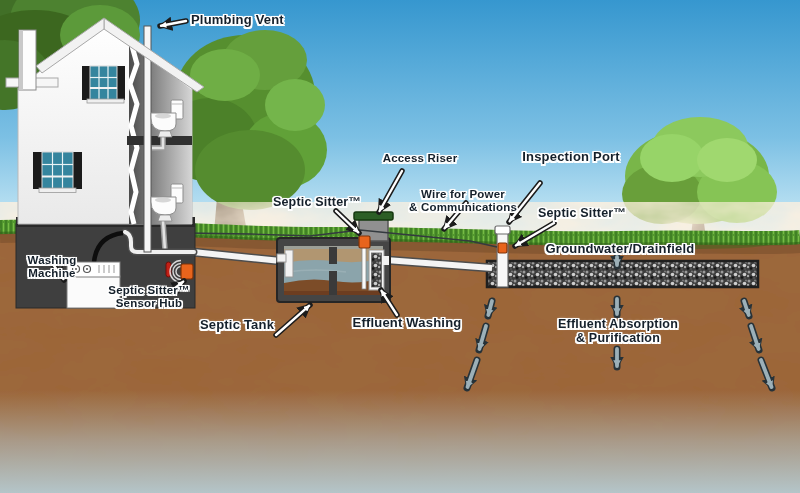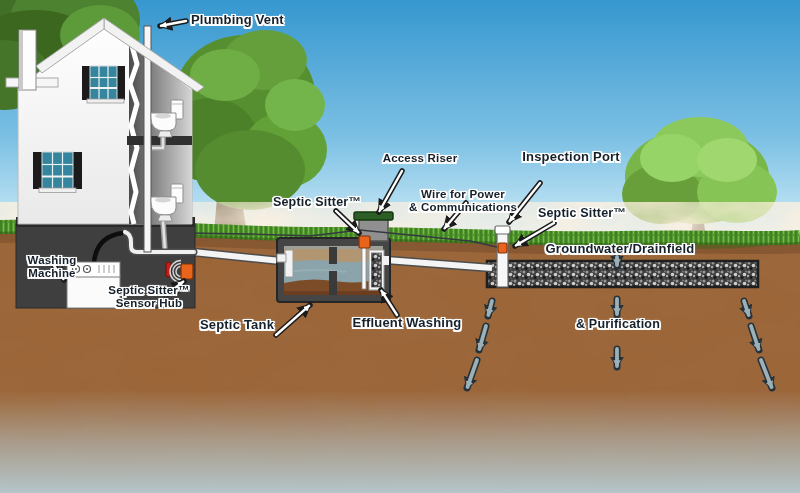--- a/index.html
+++ b/index.html
@@ -301,15 +301,16 @@
       <span class="ln">Washing</span>
       <span class="ln">Machine</span>
     </div>
   <div class="lbl" style="left:149px;top:284px;">
       <span class="ln">Septic Sitter™</span>
       <span class="ln">Sensor Hub</span>
     </div>
   <div class="lbl lg" style="left:237px;top:318px;"><span>Septic Tank</span></div>
   <div class="lbl lg" style="left:407px;top:316px;"><span>Effluent Washing</span></div>
   <div class="lbl md" style="left:618px;top:317px;">
+      <span class="ln">Effluent Absorption</span>
       <span class="ln">&amp; Purification</span>
     </div>
 </div>
 
 </body></html>

